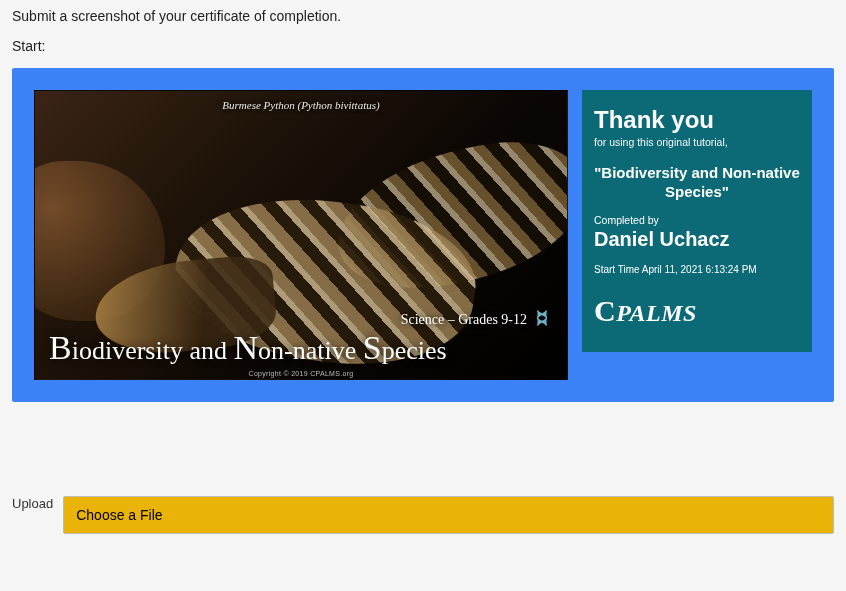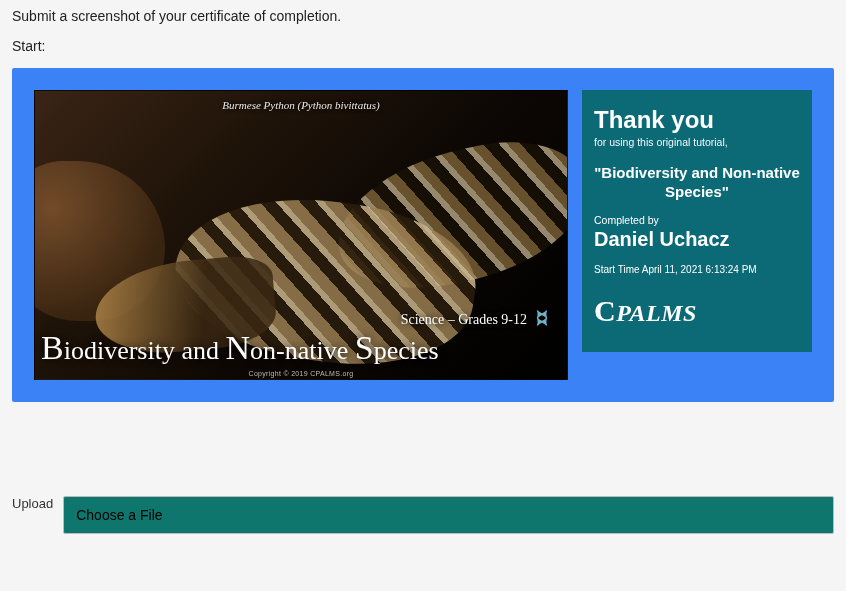--- a/index.html
+++ b/index.html
@@ -62,21 +62,21 @@
     font-family: Georgia, serif;
     text-shadow: 0 0 6px #000;
     display:flex;
     align-items:center;
     gap:6px;
   }
   .dna-icon svg { width:18px; height:18px; }
   .big-title {
     position: absolute;
     bottom: 12px;
-    left: 6px;
+    left: 14px;
     color: #fff;
     font-size: 26px;
     font-family: Georgia, 'Times New Roman', serif;
     text-shadow: 0 0 8px #000;
   }
   .big-title .drop { font-size: 34px; }
   .copyright {
     position:absolute;
     bottom:2px;
     left:50%;
@@ -113,21 +113,21 @@
   .upload-row {
     margin-top: 94px;
     display:flex;
     align-items:flex-start;
     gap:10px;
   }
   .upload-label { font-size:13px; color:#333;}
   .choose-file {
     flex:1;
     border:1px solid #bbb;
-    background:#0f766e;
+    background:#eab308;
     padding:10px 12px;
     font-size:14px;
     text-align:left;
     cursor:pointer;
     border-radius:2px;
   }
 </style>
 </head>
 <body>
 

